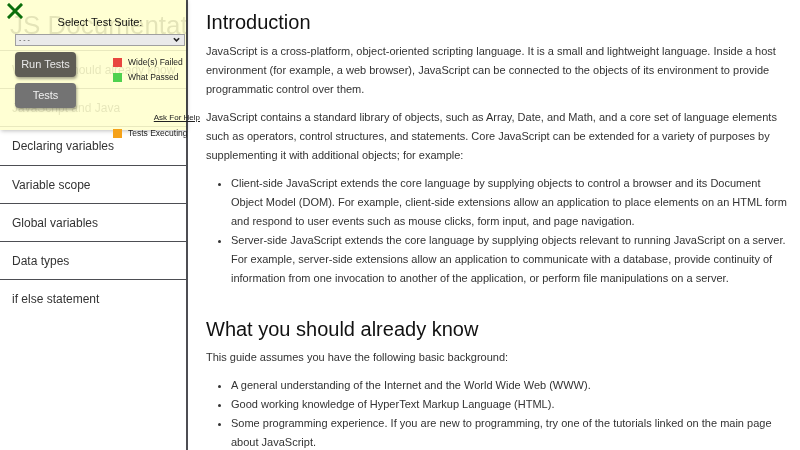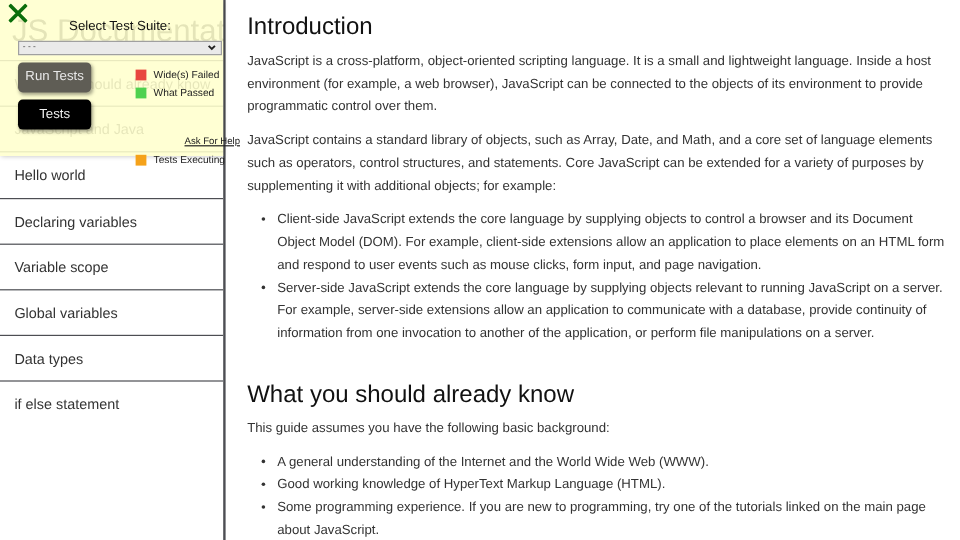--- a/index.html
+++ b/index.html
@@ -88,21 +88,21 @@
     .fcc-btn {
       position: absolute; left: 15px;
       width: 61px; height: 25px;
       border-radius: 4px;
       text-align: center;
       font-size: 11px;
       line-height: 25px;
       box-shadow: 1px 2px 3px rgba(0,0,0,0.35);
     }
     #run-tests-btn { top: 52px; background: #5f5d55; color: #e8e8e8; }
-    #tests-btn { top: 83px; background: #000000; color: #f0f0f0; }
+    #tests-btn { top: 83px; background: #737373; color: #f0f0f0; }
     .legend-row {
       position: absolute; left: 113px;
       font-size: 8.5px; color: #222;
       height: 10px; line-height: 10px;
       white-space: nowrap;
     }
     .legend-sq {
       display: inline-block; width: 9px; height: 9px;
       vertical-align: middle; margin-right: 6px;
     }
@@ -116,21 +116,20 @@
       text-decoration: underline;
     }
   </style>
 </head>
 <body>
 
 <nav id="nav-sidebar">
   <header>JS Documentation</header>
   <a class="nav-link">What you should already know</a>
   <a class="nav-link">JavaScript and Java</a>
-  <a class="nav-link">Hello world</a>
   <a class="nav-link">Declaring variables</a>
   <a class="nav-link">Variable scope</a>
   <a class="nav-link">Global variables</a>
   <a class="nav-link">Data types</a>
   <a class="nav-link">if else statement</a>
 </nav>
 
 <main id="main-doc">
   <section>
     <h2>Introduction</h2>

